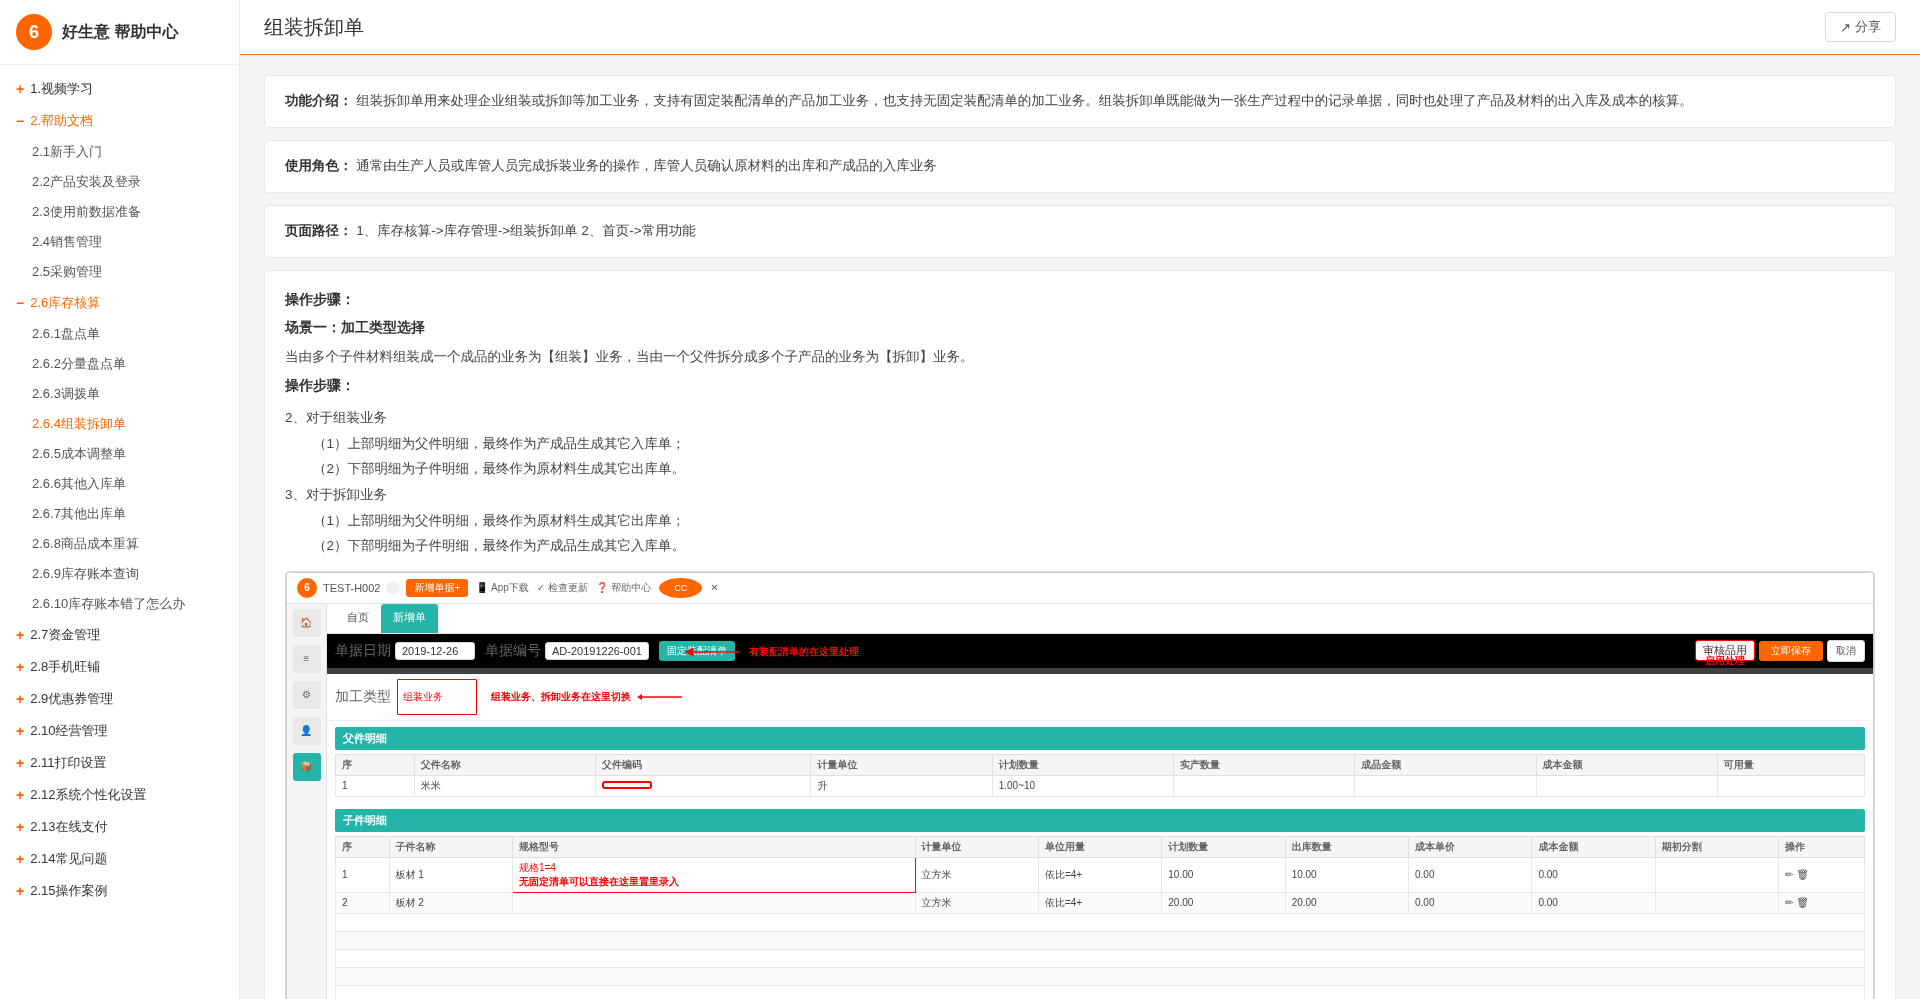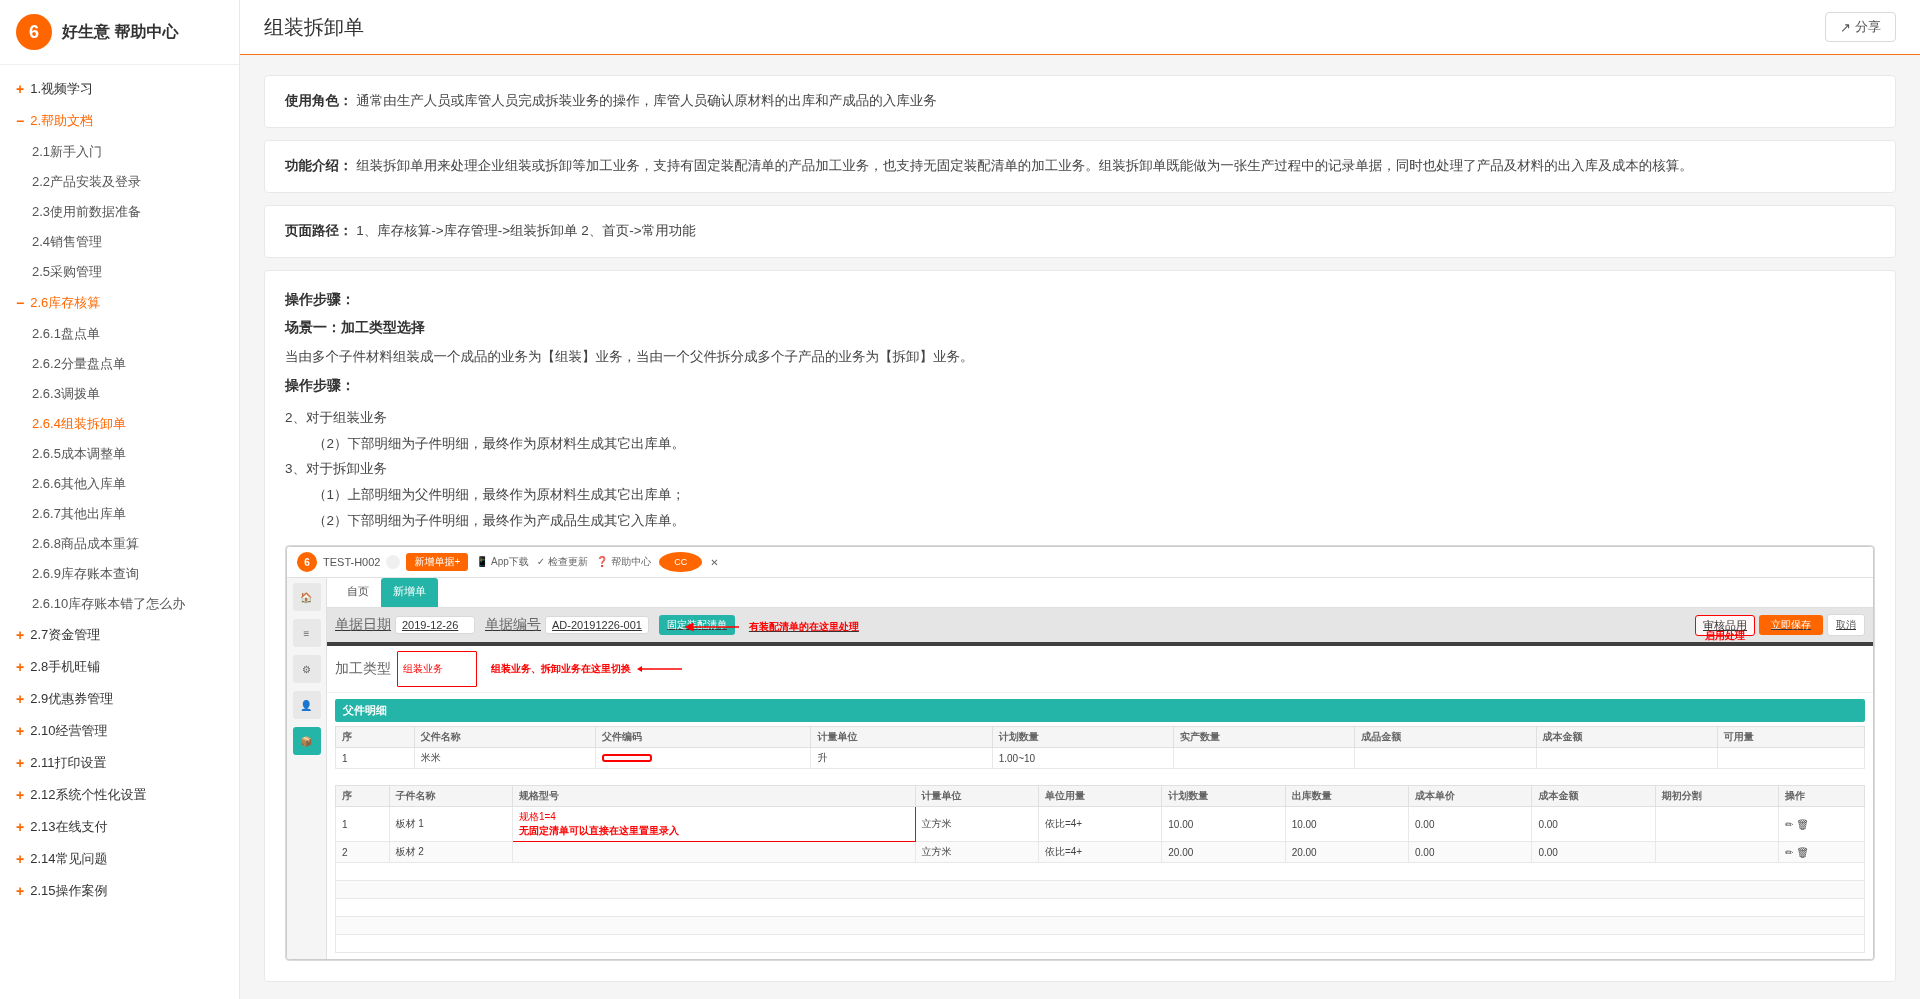--- a/index.html
+++ b/index.html
@@ -487,29 +487,29 @@
     <button class="share-btn">
       <span>↗</span>
       <span>分享</span>
     </button>
   </div>
 
   <div class="main-body">
 
     <div class="content-section">
       <p>
+        <span class="section-label">功能介绍：</span>
+        <span>组装拆卸单用来处理企业组装或拆卸等加工业务，支持有固定装配清单的产品加工业务，也支持无固定装配清单的加工业务。组装拆卸单既能做为一张生产过程中的记录单据，同时也处理了产品及材料的出入库及成本的核算。</span>
+      </p>
+    </div>
+
+    <div class="content-section">
+      <p>
         <span class="section-label">使用角色：</span>
         <span>通常由生产人员或库管人员完成拆装业务的操作，库管人员确认原材料的出库和产成品的入库业务</span>
-      </p>
-    </div>
-
-    <div class="content-section">
-      <p>
-        <span class="section-label">功能介绍：</span>
-        <span>组装拆卸单用来处理企业组装或拆卸等加工业务，支持有固定装配清单的产品加工业务，也支持无固定装配清单的加工业务。组装拆卸单既能做为一张生产过程中的记录单据，同时也处理了产品及材料的出入库及成本的核算。</span>
       </p>
     </div>
 
     <div class="content-section">
       <p>
         <span class="section-label">页面路径：</span>
         <span>1、库存核算-&gt;库存管理-&gt;组装拆卸单 2、首页-&gt;常用功能</span>
       </p>
     </div>
 
@@ -517,20 +517,21 @@
       <div class="op-steps-title">操作步骤：</div>
 
       <div class="scene-title">场景一：加工类型选择</div>
 
       <div class="desc-text">当由多个子件材料组装成一个成品的业务为【组装】业务，当由一个父件拆分成多个子产品的业务为【拆卸】业务。</div>
 
       <div class="op-steps-title">操作步骤：</div>
 
       <div class="steps-list">
         <div>2、对于组装业务</div>
+        <div class="sub-item">（1）上部明细为父件明细，最终作为产成品生成其它入库单；</div>
         <div class="sub-item">（2）下部明细为子件明细，最终作为原材料生成其它出库单。</div>
         <div>3、对于拆卸业务</div>
         <div class="sub-item">（1）上部明细为父件明细，最终作为原材料生成其它出库单；</div>
         <div class="sub-item">（2）下部明细为子件明细，最终作为产成品生成其它入库单。</div>
       </div>
 
       <div class="screenshot-container">
         <div class="mock-window">
 
           <div class="mock-top-bar">
@@ -561,21 +562,21 @@
               <div class="mock-nav-icon" style="background:#25b5a8;color:#fff;">📦</div>
             </div>
 
             <div class="content-area">
 
               <div class="mock-tab-bar">
                 <div class="mock-tab">自页</div>
                 <div class="mock-tab active-tab">新增单</div>
               </div>
 
-              <div style="padding:6px 8px;background:#e5e5e5;border-bottom:4px solid #404040;text-decoration:underline;">
+              <div style="padding:6px 8px;background:#000000;border-bottom:6px solid #404040;">
                 <div style="display:flex;align-items:center;gap:10px;flex-wrap:wrap;position:relative;">
                   <div style="display:flex;align-items:center;gap:4px;">
                     <span class="mock-label">单据日期</span>
                     <span class="mock-input">2019-12-26</span>
                   </div>
                   <div style="display:flex;align-items:center;gap:4px;">
                     <span class="mock-label">单据编号</span>
                     <span class="mock-input">AD-20191226-001</span>
                   </div>
 
@@ -646,20 +647,21 @@
                       <td></td>
                       <td></td>
                       <td></td>
                       <td></td>
                     </tr>
                   </tbody>
                 </table>
               </div>
 
               <div style="padding:6px 8px;background:#fff;position:relative;">
+                <div class="mock-section-header">子件明细</div>
                 <table class="mock-table">
                   <thead>
                     <tr>
                       <th>序</th>
                       <th>子件名称</th>
                       <th>规格型号</th>
                       <th>计量单位</th>
                       <th>单位用量</th>
                       <th>计划数量</th>
                       <th>出库数量</th>

